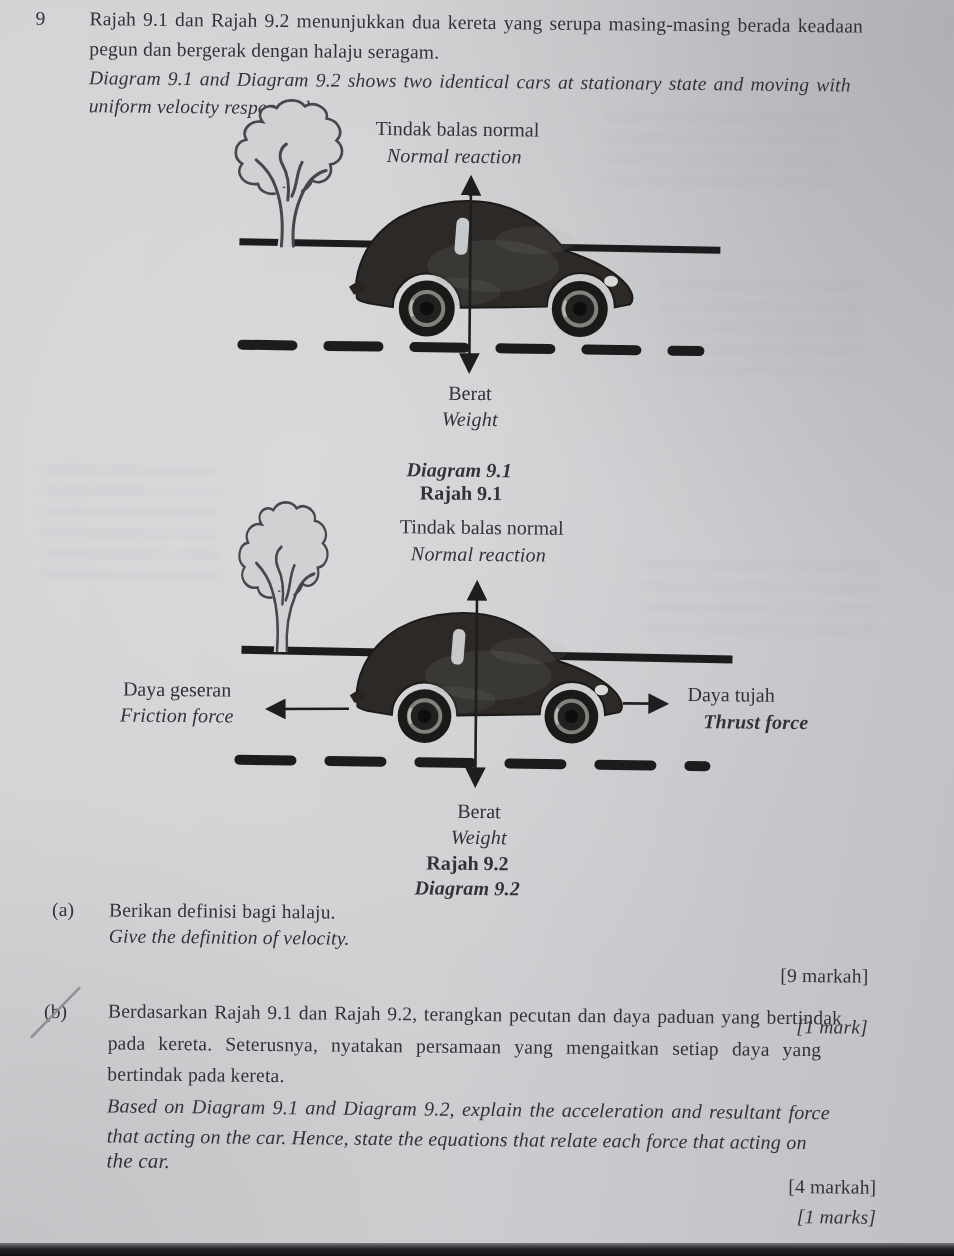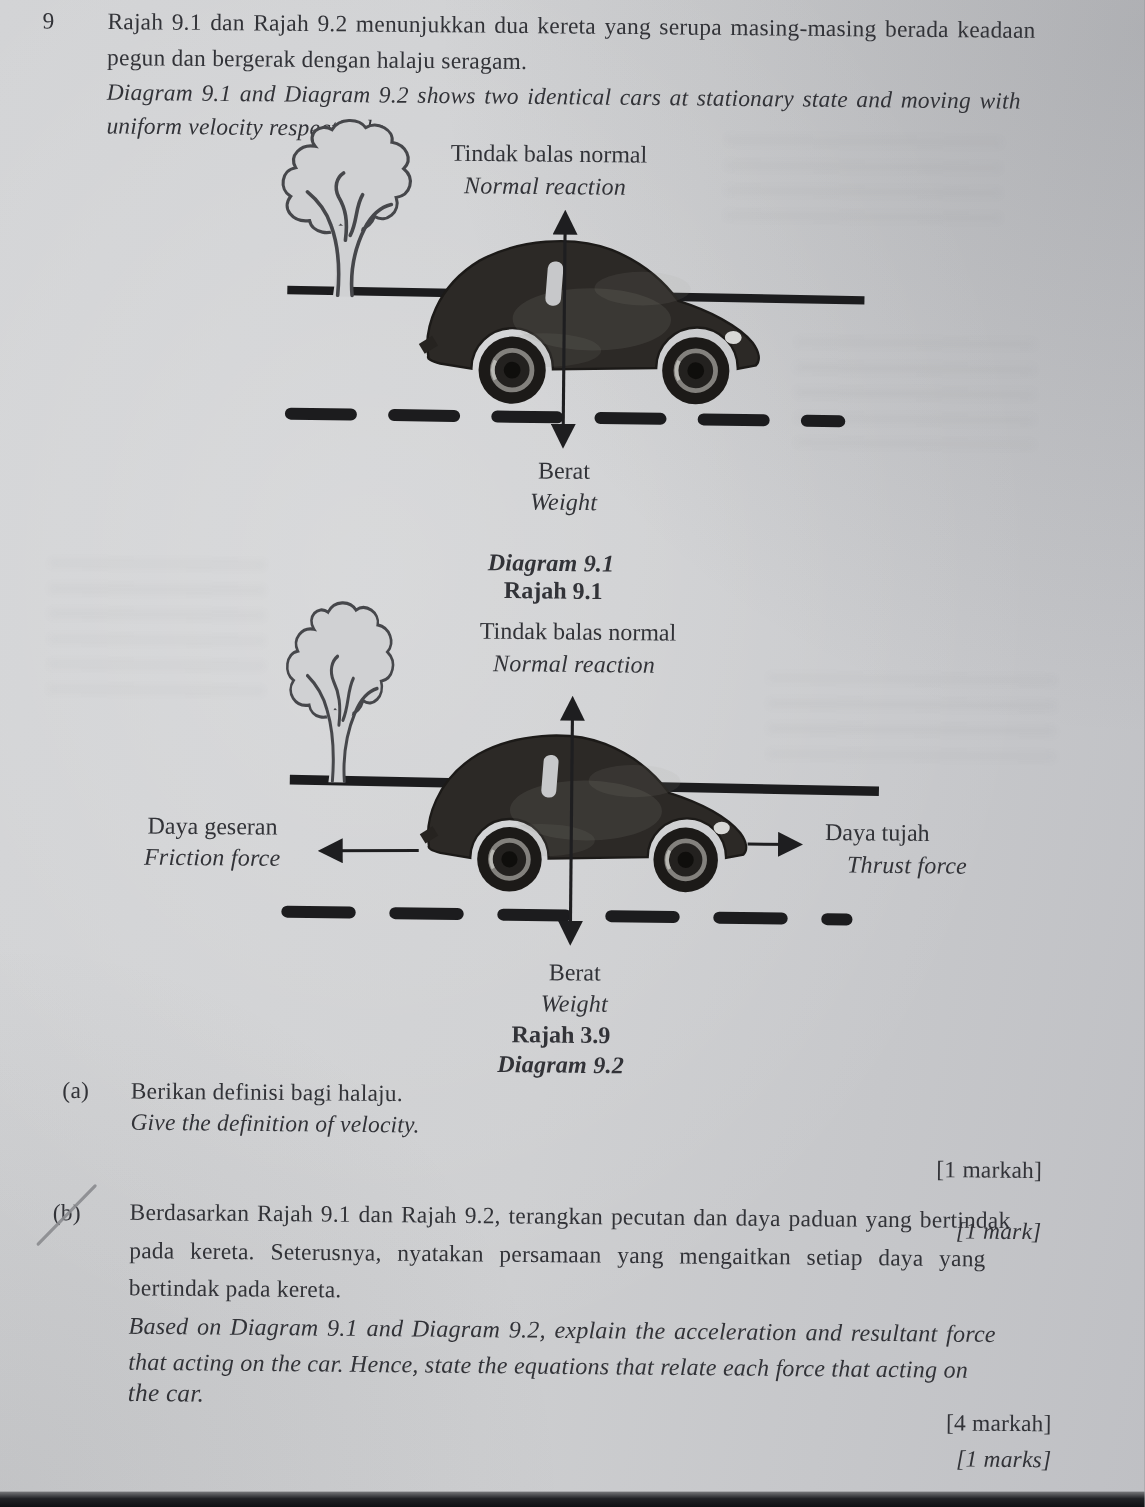--- a/index.html
+++ b/index.html
@@ -103,30 +103,30 @@
       <line x1="387" y1="86" x2="387" y2="286" stroke="#1e1e20" stroke-width="2.6" marker-start="url(#ah)" marker-end="url(#ah)"></line>
       <line x1="260" y1="212" x2="180" y2="213" stroke="#1e1e20" stroke-width="2.6" marker-end="url(#ah)"></line>
       <line x1="534" y1="204" x2="576" y2="204" stroke="#1e1e20" stroke-width="2.6" marker-end="url(#ah)"></line>
     </svg>
 
     <div class="t lbl c" style="left:481px;top:516px;">Tindak balas normal</div>
     <div class="t lbl c en" style="left:478px;top:543px;">Normal reaction</div>
     <div class="t lbl c" style="left:178px;top:681px;">Daya geseran</div>
     <div class="t lbl c en" style="left:178px;top:707px;">Friction force</div>
     <div class="t lbl c" style="left:732px;top:681px;">Daya tujah</div>
-    <div class="t lbl c en" style="left:757px;top:708px;">Thrust force</div>
+    <div class="t lbl c en" style="left:757px;top:708px;font-weight:bold;">Thrust force</div>
     <div class="t lbl c" style="left:481px;top:800px;">Berat</div>
     <div class="t lbl c en" style="left:481px;top:826px;">Weight</div>
-    <div class="t lbl c b" style="left:470px;top:852px;">Rajah 3.9</div>
+    <div class="t lbl c b" style="left:470px;top:852px;">Rajah 9.2</div>
     <div class="t lbl c b en" style="left:470px;top:877px;">Diagram 9.2</div>
 
     <div class="t my" style="left:55px;top:903px;">(a)</div>
     <div class="t my" style="left:112px;top:903px;">Berikan definisi bagi halaju.</div>
     <div class="t en" style="left:112px;top:929px;">Give the definition of velocity.</div>
-    <div class="t my rt" style="right:82px;top:962px;">[1 markah]</div>
+    <div class="t my rt" style="right:82px;top:962px;">[9 markah]</div>
     <div class="t en rt" style="right:82px;top:992px;margin-top:21px;">[1 mark]</div>
 
     <div class="t my" style="left:48px;top:1005px;">(b)</div>
     <svg style="left:28px;top:988px;" width="62" height="58" viewBox="0 0 62 58">
       <line x1="55" y1="4" x2="8" y2="53" stroke="#8a8b8f" stroke-width="2.6" stroke-linecap="round" opacity=".9"></line>
     </svg>
     <div class="t my" style="left:112px;top:1004px;word-spacing:1.5px;">Berdasarkan Rajah 9.1 dan Rajah 9.2, terangkan pecutan dan daya paduan yang bertindak</div>
     <div class="t my" style="left:112px;top:1036px;word-spacing:8px;">pada kereta.  Seterusnya, nyatakan persamaan yang mengaitkan setiap daya yang</div>
     <div class="t my" style="left:112px;top:1067px;">bertindak pada kereta.</div>
     <div class="t en" style="left:112px;top:1098px;font-size:20px;word-spacing:2px;">Based on Diagram 9.1 and Diagram 9.2, explain the acceleration and resultant force</div>

